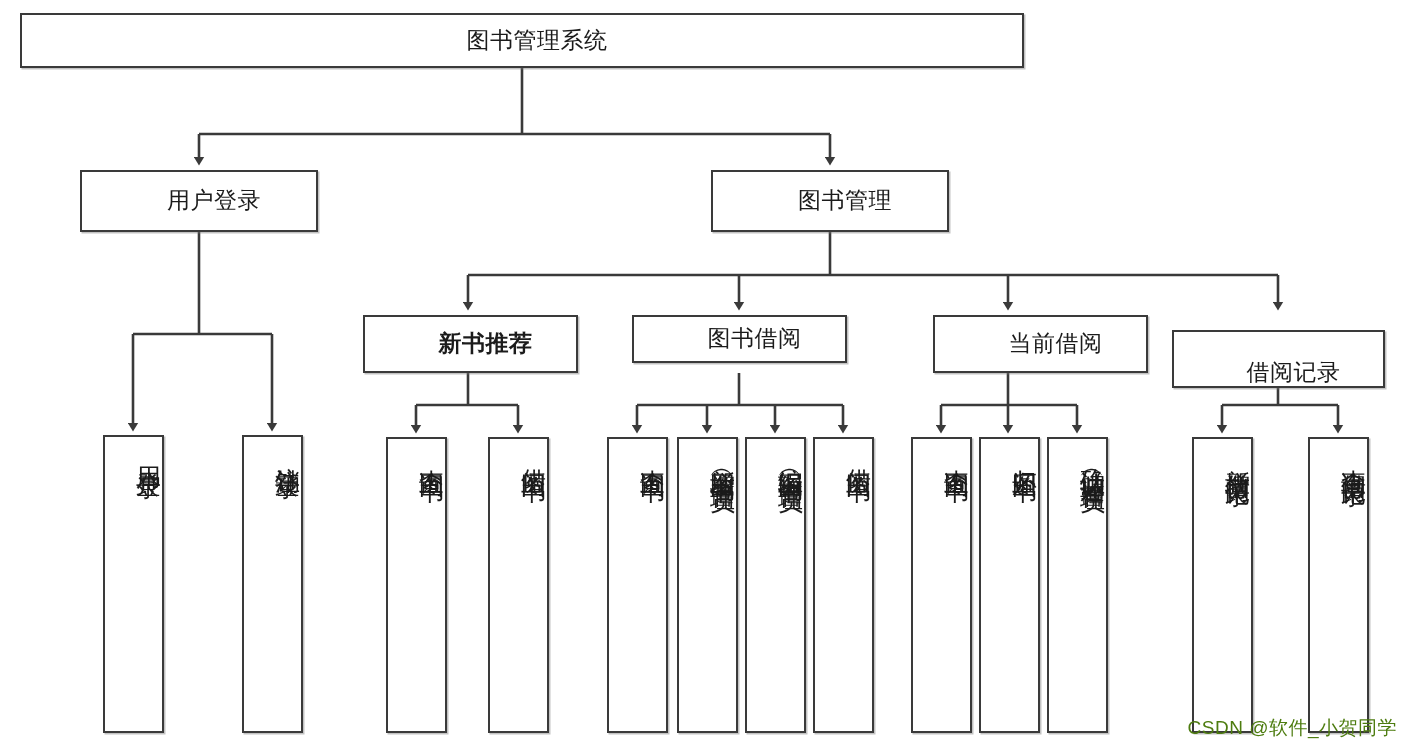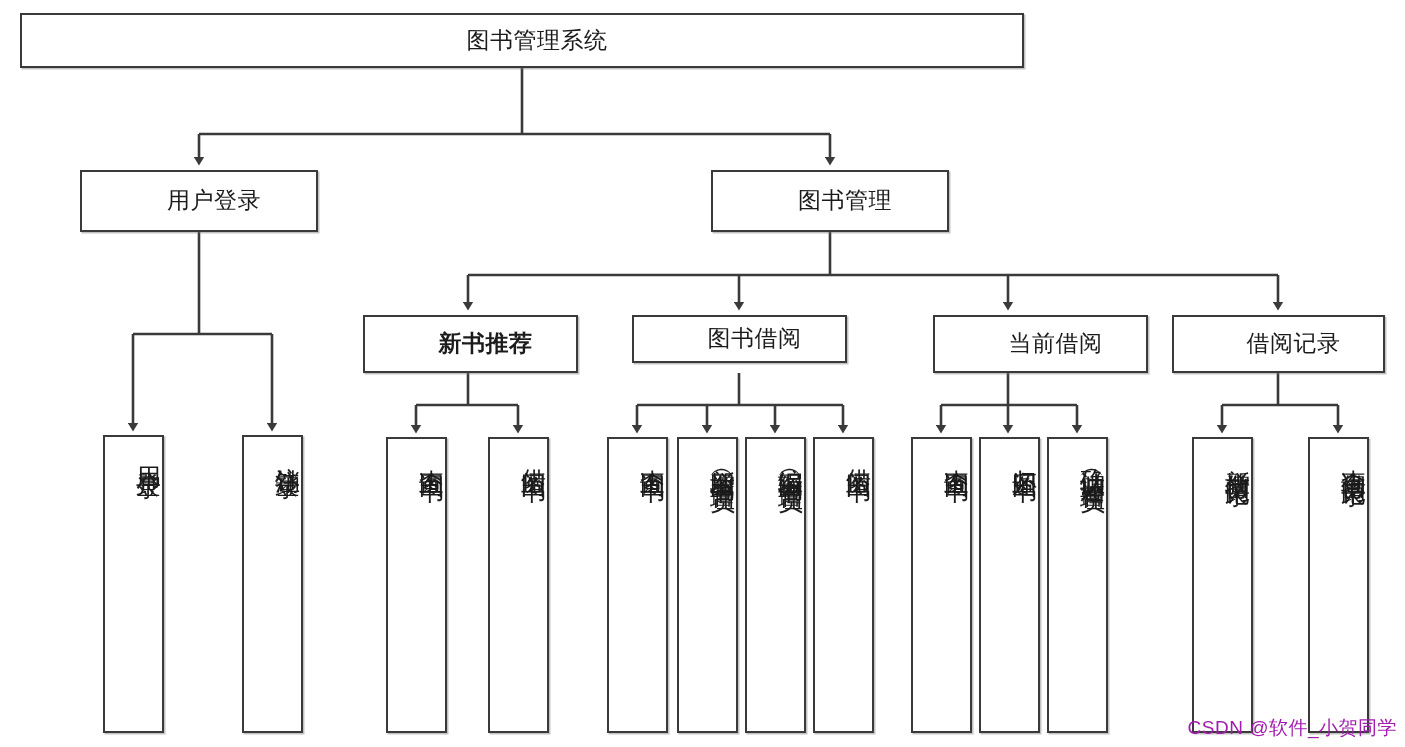--- a/index.html
+++ b/index.html
@@ -56,21 +56,21 @@
     font-size: 25px;
     letter-spacing: 3px;
     line-height: 1;
     white-space: nowrap;
   }
   .watermark {
     position: absolute;
     right: 8px;
     bottom: 6px;
     font-size: 19px;
-    color: #a21caf;
+    color: #4d7c0f;
     letter-spacing: 0.5px;
     user-select: none;
     white-space: nowrap;
   }
 </style>
 </head>
 <body>
 
 <div id="canvas">
 
@@ -138,21 +138,21 @@
 
   <div class="node horiz" style="left:363px; top:315px; width:215px; height:58px;font-weight:bold;">
     <span class="lbl">新书推荐</span>
   </div>
   <div class="node horiz" style="left:632px; top:315px; width:215px; height:48px;">
     <span class="lbl">图书借阅</span>
   </div>
   <div class="node horiz" style="left:901px; top:315px; width:215px; height:58px;margin-left:32px;">
     <span class="lbl">当前借阅</span>
   </div>
-  <div class="node horiz" style="left:1172px; top:315px; width:213px; height:58px;">
+  <div class="node horiz" style="left:1172px; top:330px; width:213px; height:58px;align-items:flex-end;">
     <span class="lbl">借阅记录</span>
   </div>
 
   <div class="node vert" style="left:103px; top:435px; width:61px; height:298px;">
     <span class="lbl">用户登录</span>
   </div>
   <div class="node vert" style="left:242px; top:435px; width:61px; height:298px;">
     <span class="lbl">注销登录</span>
   </div>
 

